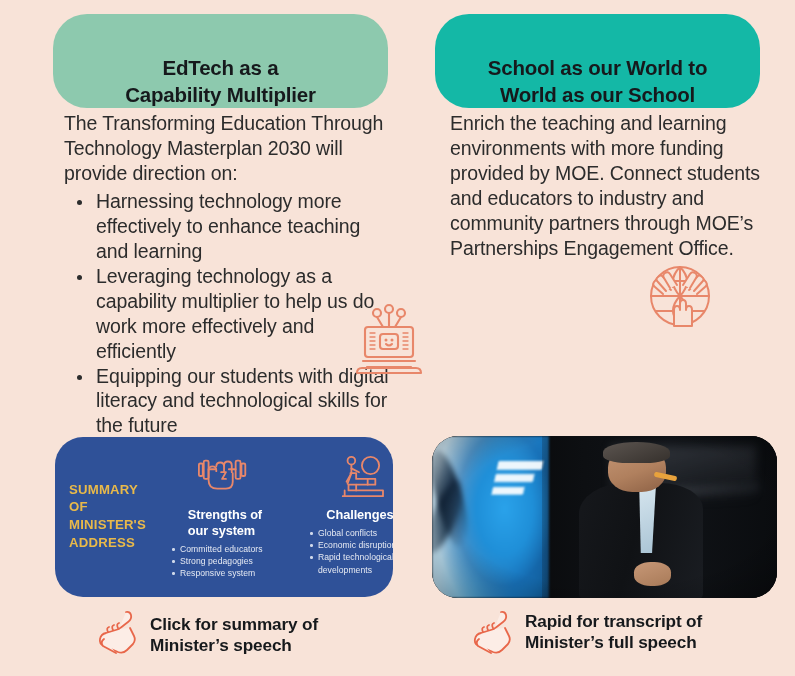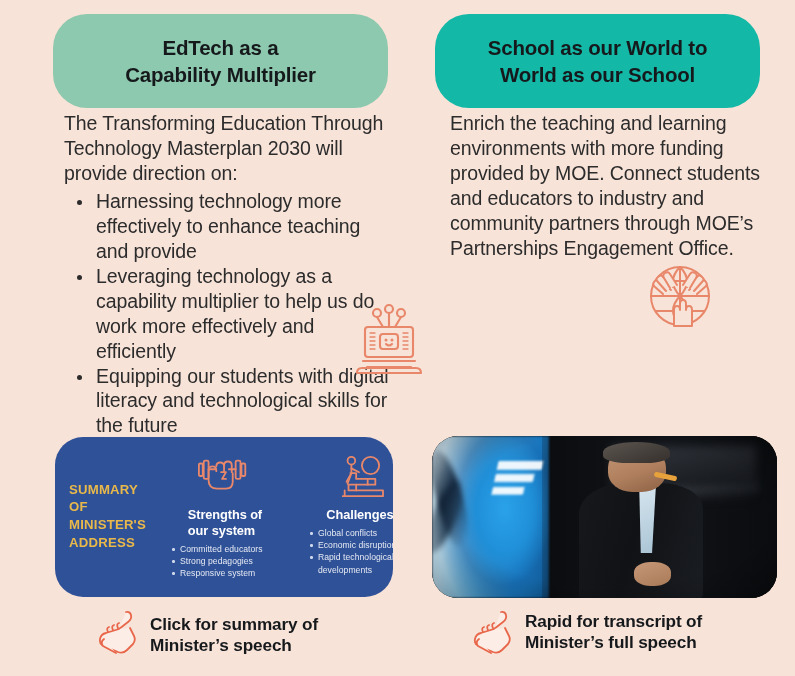--- a/index.html
+++ b/index.html
@@ -8,21 +8,21 @@
     background:#F8E3D8;
     font-family:"Liberation Sans", sans-serif;
     overflow:hidden;
     position:relative;
   }
   .stage{position:relative;width:795px;height:676px;}
 
   
   .pill{
     position:absolute;
-    display:flex;align-items:center;justify-content:center;
+    display:flex;align-items:flex-end;justify-content:center;
     text-align:center;
     border-radius:34px;
     font-weight:bold;
     font-size:20.5px;
     line-height:1.32;
     color:#16191c;
     letter-spacing:-0.2px;
     padding:0 16px;
     box-sizing:border-box;
   }
@@ -239,21 +239,21 @@
   <div class="pill" id="pill-right">
     <div>
       <div>School as our World to</div>
       <div>World as our School</div>
     </div>
   </div>
 
   <div class="body-col" id="col-left">
     <p>The Transforming Education Through Technology Masterplan 2030 will provide direction on:</p>
     <ul>
-      <li>Harnessing technology more effectively to enhance teaching and provide</li>
+      <li>Harnessing technology more effectively to enhance teaching and learning</li>
       <li>Leveraging technology as a capability multiplier to help us do work more effectively and efficiently</li>
       <li>Equipping our students with digital literacy and technological skills for the future</li>
     </ul>
   </div>
 
   <div class="body-col" id="col-right">
     <p>Enrich the teaching and learning environments with more funding provided by MOE. Connect students and educators to industry and community partners through MOE’s Partnerships Engagement Office.</p>
   </div>
 
   <div class="deco" id="icon-robot-laptop">

